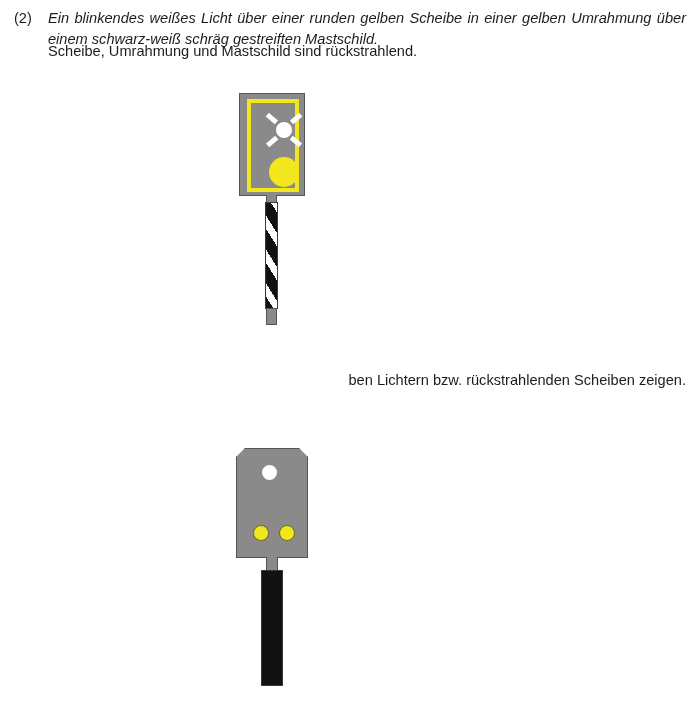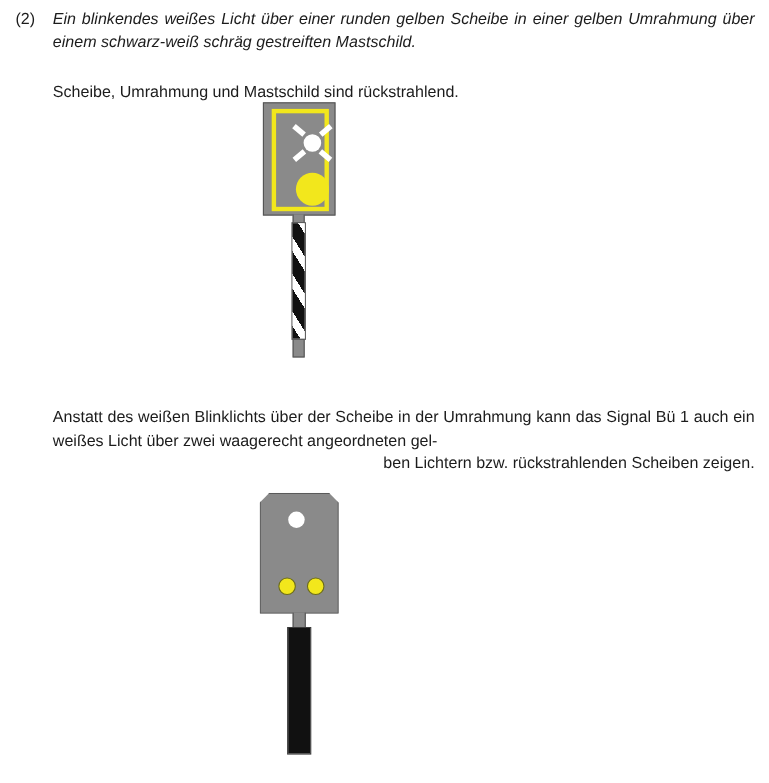--- a/index.html
+++ b/index.html
@@ -36,21 +36,21 @@
     text-align: left;
   }
   .para-1-body {
     flex: 1 1 auto;
     text-align: justify;
     text-justify: inter-word;
     font-style: italic;
   }
   .para-2 {
     left: 48px;
-    top: 74px;
+    top: 41px;
     width: 620px;
   }
   .para-3 {
     left: 48px;
     top: 370px;
     width: 638px;
     text-align: justify;
     text-justify: inter-word;
   }
   .para-3 .lastline {
@@ -226,21 +226,20 @@
 <body>
 
 <div class="para para-1">
   <span class="marker">(2)</span>
   <span class="para-1-body">Ein blinkendes weißes Licht über einer runden gelben Scheibe in einer gelben Umrahmung über einem schwarz-weiß schräg gestreiften Mastschild.</span>
 </div>
 
 <div class="para para-2">Scheibe, Umrahmung und Mastschild sind rückstrahlend.</div>
 
 <div class="para para-3">
-  <span>Anstatt des weißen Blinklichts über der Scheibe in der Umrahmung kann das Signal Bü 1 auch ein weißes Licht über zwei waagerecht angeordneten gel-</span>
   <div class="lastline">ben Lichtern bzw. rückstrahlenden Scheiben zeigen.</div>
 </div>
 
 <div class="figure" id="signal-one">
 
   <div class="sig1-head">
     <div class="sig1-frame">
 
       <div class="sig1-light-wrap">
         <div class="ray ray-nw"></div>

